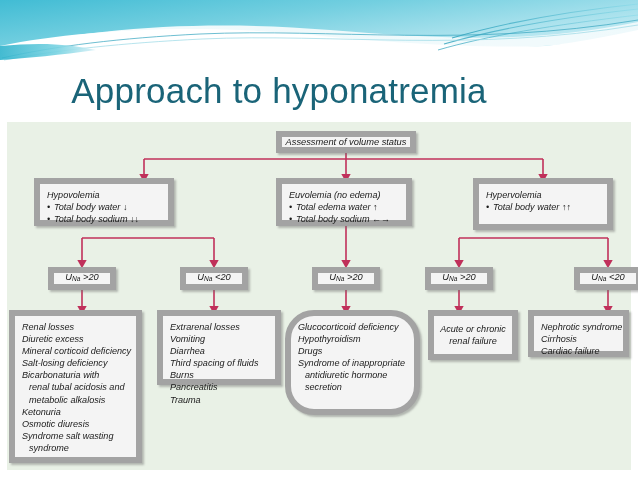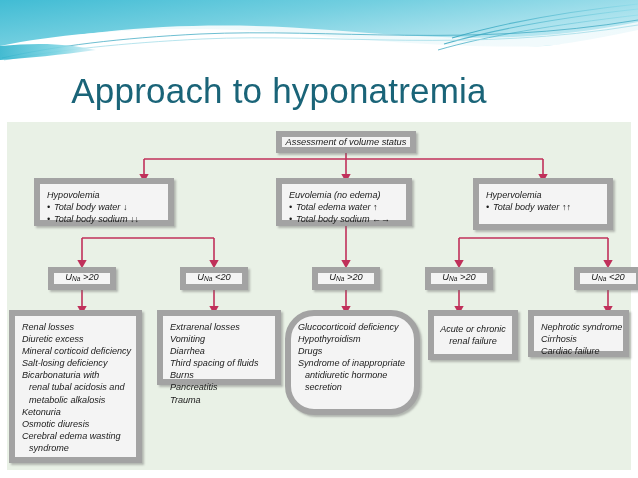--- a/index.html
+++ b/index.html
@@ -177,21 +177,21 @@
   <div class="node pad" style="left:2px;top:188px;width:133px;height:153px;">
     <div class="ln">Renal losses</div>
     <div class="ln">Diuretic excess</div>
     <div class="ln">Mineral corticoid deficiency</div>
     <div class="ln">Salt-losing deficiency</div>
     <div class="ln">Bicarbonaturia with</div>
     <div class="ln ind">renal tubal acidosis and</div>
     <div class="ln ind">metabolic alkalosis</div>
     <div class="ln">Ketonuria</div>
     <div class="ln">Osmotic diuresis</div>
-    <div class="ln">Cerebral edema wasting</div>
+    <div class="ln">Syndrome salt wasting</div>
     <div class="ln ind">syndrome</div>
   </div>
 
   <div class="node pad" style="left:150px;top:188px;width:124px;height:75px;">
     <div class="ln">Extrarenal losses</div>
     <div class="ln">Vomiting</div>
     <div class="ln">Diarrhea</div>
     <div class="ln">Third spacing of fluids</div>
     <div class="ln">Burns</div>
     <div class="ln">Pancreatitis</div>

